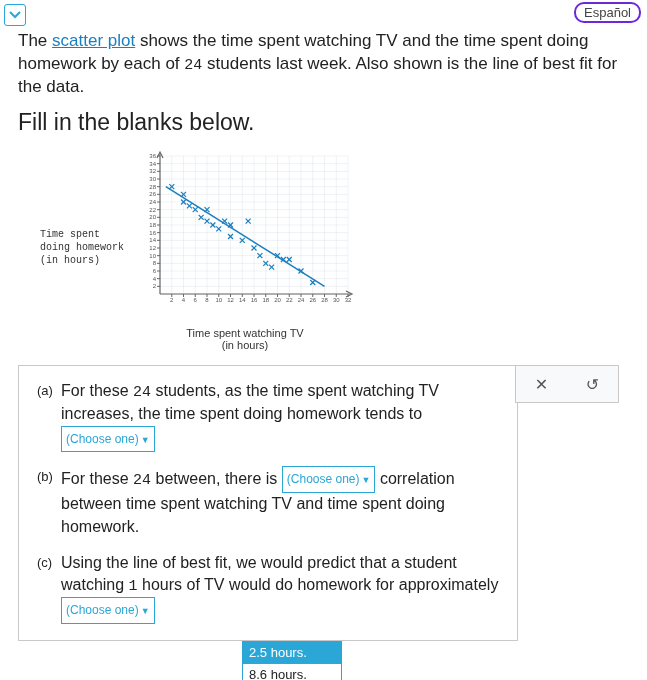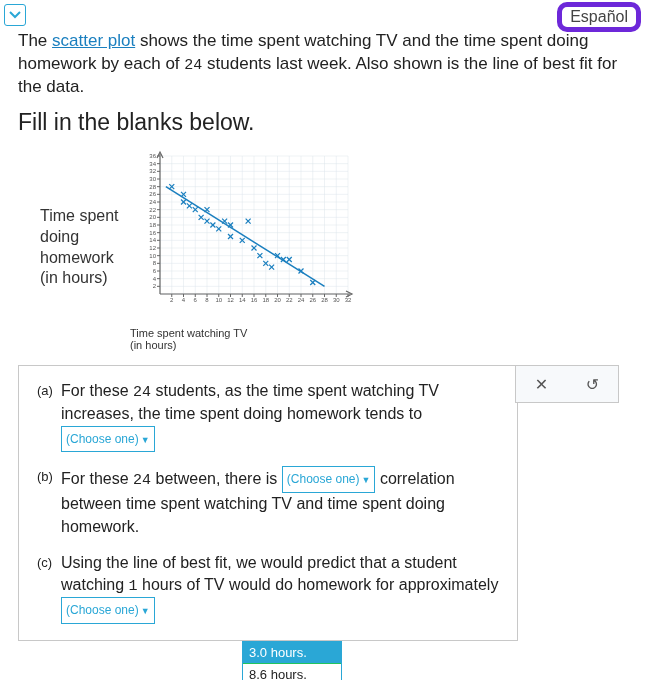--- a/index.html
+++ b/index.html
@@ -28,47 +28,48 @@
     align-items: center;
     justify-content: center;
     color: #2aa7d6;
     cursor: pointer;
     font-size: 14px;
   }
   .espanol {
     position: absolute;
     right: 6px;
     top: 2px;
-    border: 5px solid #6d28d9;
+    border: 2px solid #6d28d9;
     border-radius: 10px;
     padding: 1px 8px;
-    font-size: 16px;
+    font-size: 13px;
     color: #444;
     cursor: pointer;
   }
   .intro {
     padding: 0 14px 0 18px;
     font-size: 17px;
     line-height: 1.35;
   }
   .intro a { color: #1a7fbf; }
   .sf { font-family: "Courier New", monospace; font-size: 15px; }
   .fill { padding: 10px 14px 0 18px; font-size: 23px; }
   .chart-wrap {
     display: flex;
     align-items: center;
     justify-content: flex-start;
     padding: 8px 0 8px 40px;
   }
   .ylabel {
-    font-size: 16px;
+    font-size: 10px;
     color: #333;
     width: 90px;
     text-align: left;
     line-height: 1.3;
+    font-family: Liberation Mono, monospace;
   }
   .q-box {
     margin: 6px 18px 0 18px;
   }
   .q-area {
     border: 1px solid #c8c8c8;
     padding: 14px 18px 16px 18px;
     font-size: 16px;
     line-height: 1.4;
     width: 500px;
@@ -354,21 +355,21 @@
           <g>
             <line x1="168.5" y1="124.5" x2="173.5" y2="129.5"></line>
             <line x1="168.5" y1="129.5" x2="173.5" y2="124.5"></line>
           </g>
           <g>
             <line x1="180.25" y1="136" x2="185.25" y2="141"></line>
             <line x1="180.25" y1="141" x2="185.25" y2="136"></line>
           </g>
         </g>
     </svg>
-    <div style="text-align:left;font-size:11px;color:#333;">
+    <div style="text-align:center;font-size:11px;color:#333;">
       <span>Time spent watching TV</span><br>
       <span>(in hours)</span>
     </div>
   </div>
 </div>
 
 <div class="q-box q-rel">
   <div class="side-box">
     <span>✕</span>
     <span>↺</span>
@@ -387,17 +388,17 @@
     </div>
 
     <div class="part">
       <span class="plabel">(c)</span>
       <span>Using the line of best fit, we would predict that a student watching </span><span class="sf">1</span><span> hours of TV would do homework for approximately </span><span class="choose"><span>(Choose one)</span><span class="tri">▼</span></span>
     </div>
 
   </div>
 
   <div class="dropdown" id="dd">
-      <div class="opt selected">3.0 hours.</div>
+      <div class="opt selected">2.5 hours.</div>
       <div class="opt">8.6 hours.</div>
       <div class="opt">15.2 hours.</div>
     </div>
 </div>
 
 </body></html>

